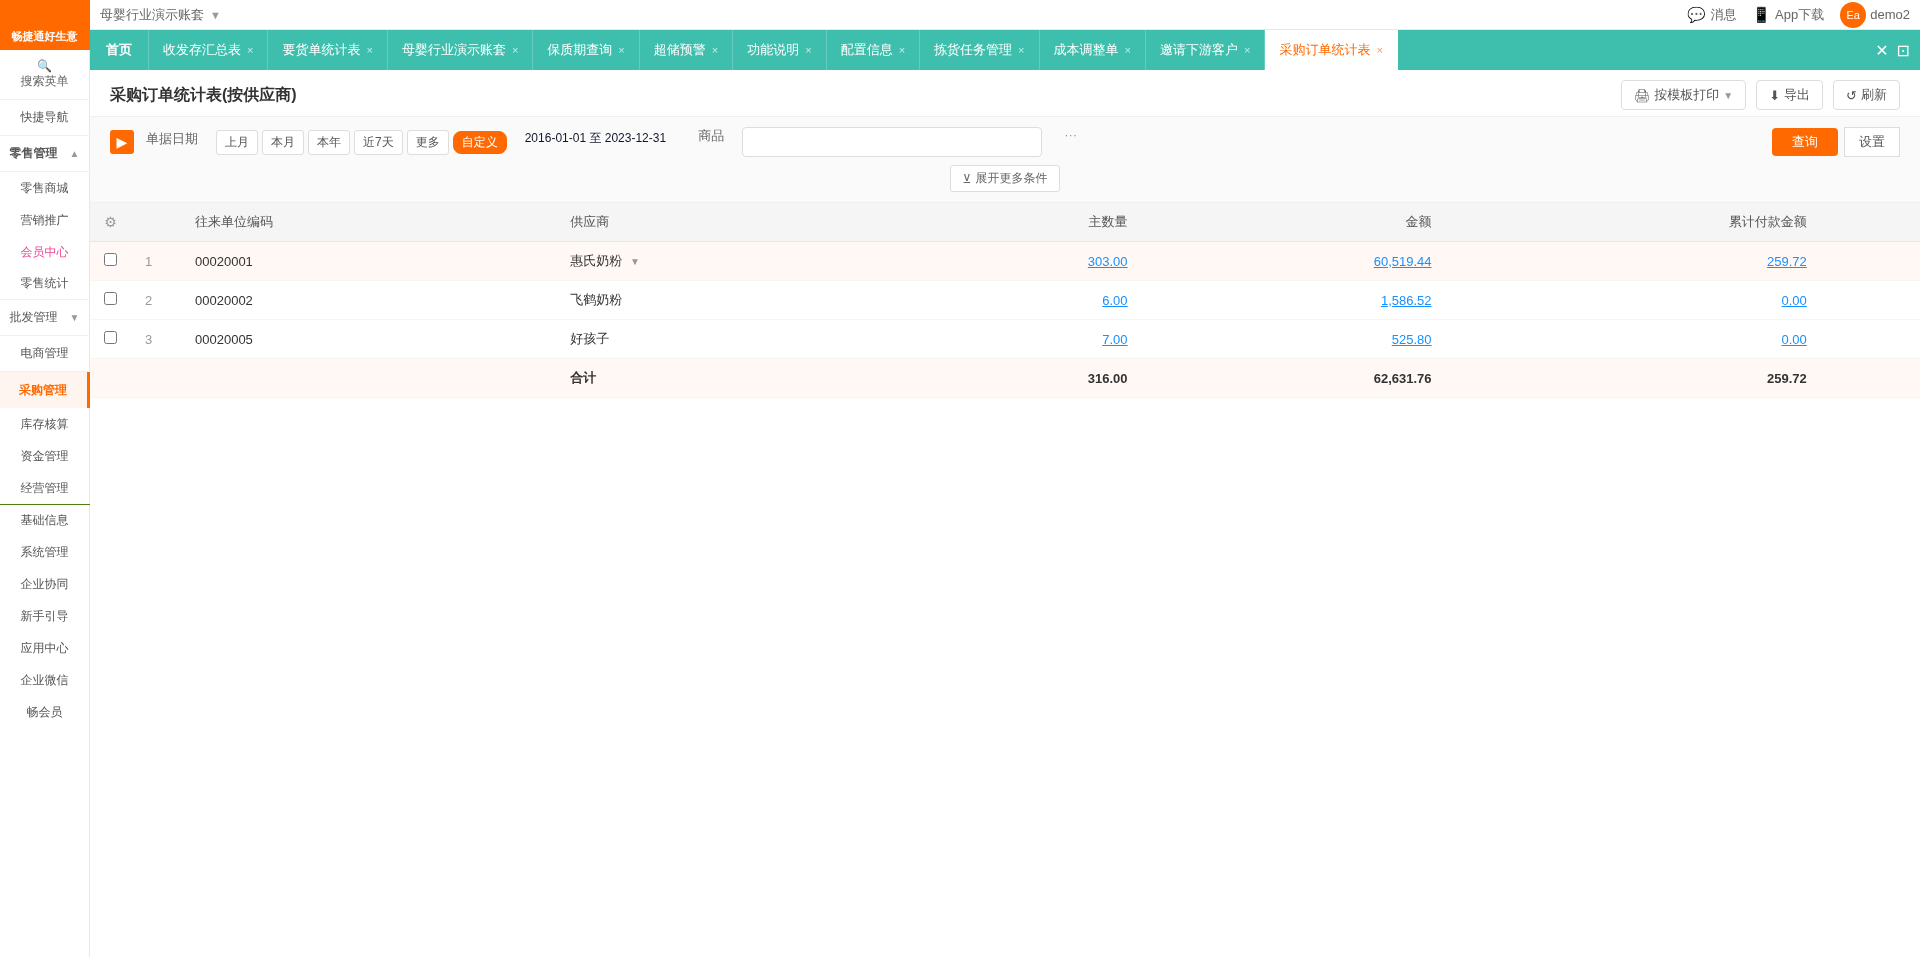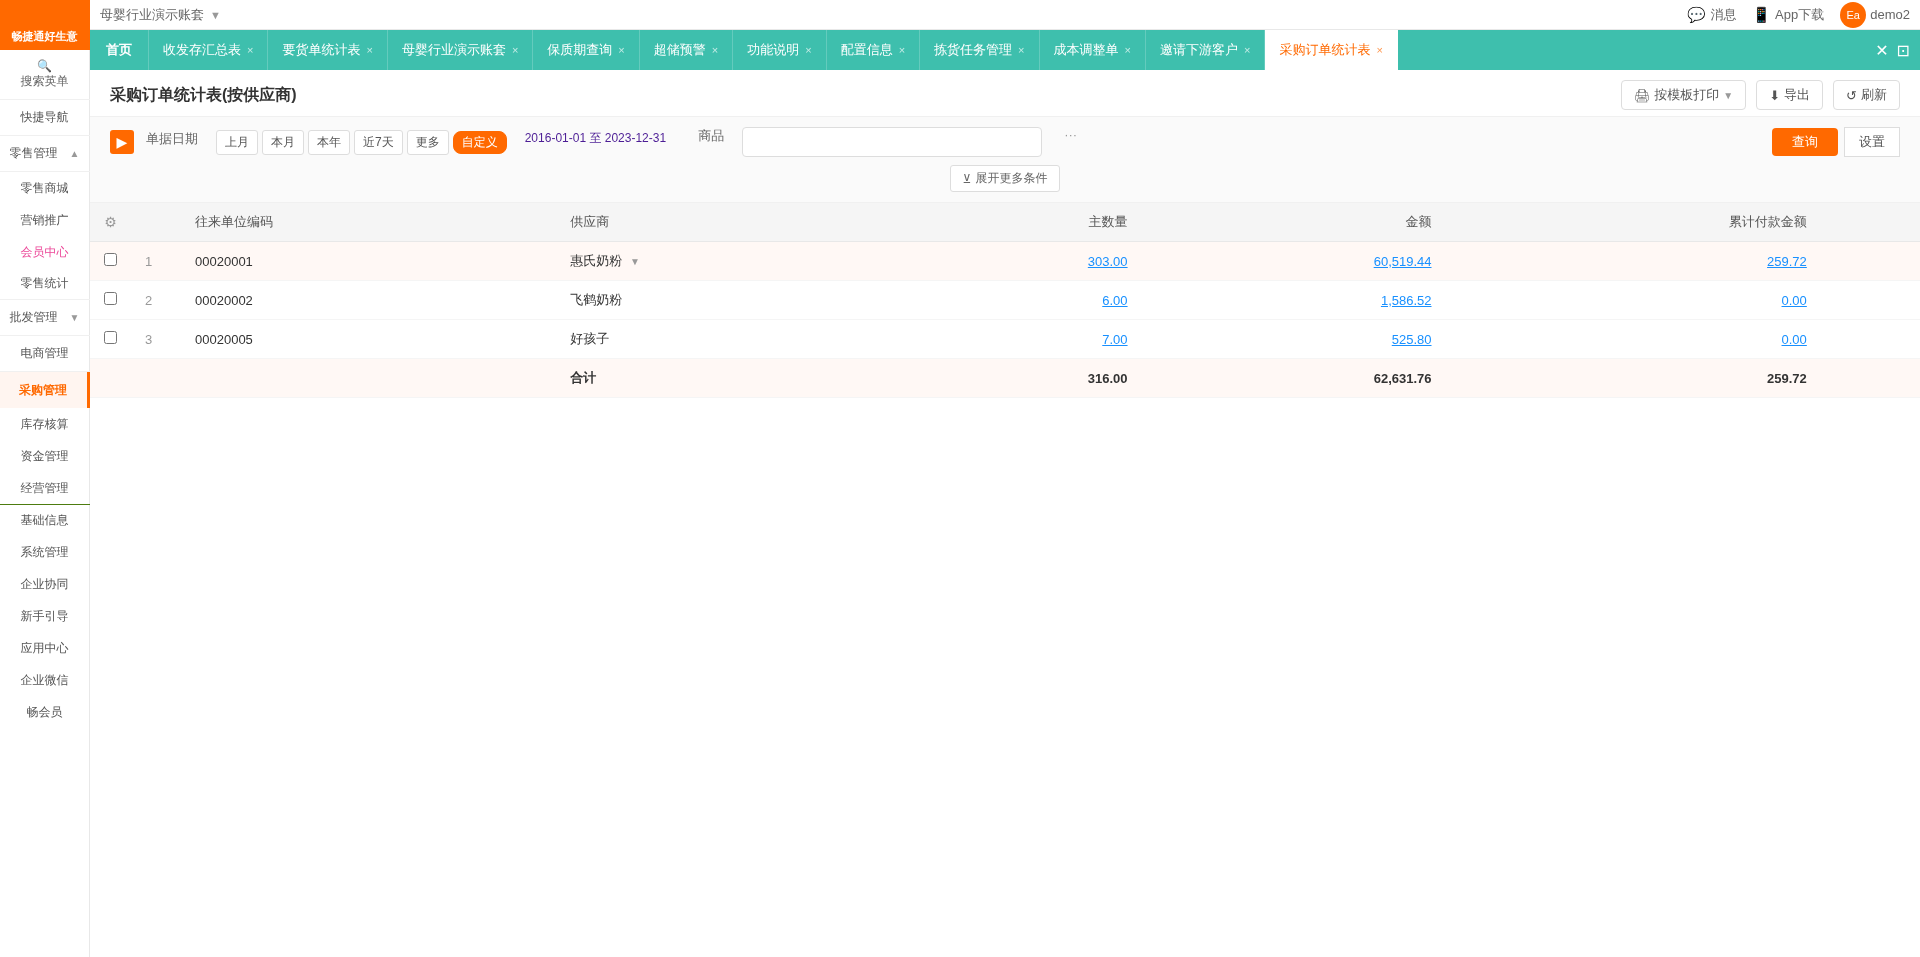--- a/index.html
+++ b/index.html
@@ -41,21 +41,21 @@
     .btn-export { display: flex; align-items: center; gap: 4px; padding: 5px 12px; border: 1px solid #ddd; border-radius: 4px; background: #fff; color: #555; cursor: pointer; font-size: 13px; }
     .btn-refresh { display: flex; align-items: center; gap: 4px; padding: 5px 12px; border: 1px solid #ddd; border-radius: 4px; background: #fff; color: #555; cursor: pointer; font-size: 13px; }
 
     
     .filter-bar { padding: 10px 20px; background: #fafafa; border-bottom: 1px solid #f0f0f0; flex-shrink: 0; }
     .filter-item { display: flex; gap: 18px; }
     .filter-label { color: #666; font-size: 13px; white-space: nowrap; }
     .filter-date-btns { display: flex; align-items: center; gap: 4px; }
     .date-btn { padding: 3px 8px; border: 1px solid #ddd; border-radius: 3px; background: #fff; color: #555; cursor: pointer; font-size: 12px; }
     .date-btn.custom { background: #ff6900; color: #fff; border-color: #ff6900; border-radius: 8px; padding: 2px 8px; }
-    .date-range { color: #4c1d95; font-size: 12px; }
+    .date-range { color: #0f172a; font-size: 12px; }
     .filter-select { height: 30px; padding: 0 28px 0 8px; border: 1px solid #ddd; border-radius: 4px; background: #fff; color: #555; font-size: 13px; min-width: 200px; cursor: pointer; appearance: none; }
     .filter-input { height: 30px; padding: 0 8px; border: 1px solid #ddd; border-radius: 4px; color: #555; font-size: 13px; min-width: 200px; }
     .select-wrapper { position: relative; display: inline-block; }
     .select-wrapper::after { content: '▼'; position: absolute; right: 8px; top: 50%; transform: translateY(-50%); color: #999; font-size: 10px; pointer-events: none; }
     .btn-search { padding: 5px 20px; background: #ff6900; color: #fff; border: none; border-radius: 4px; cursor: pointer; font-size: 13px; }
     .btn-settings { padding: 5px 14px; background: #fff; color: #555; border: 1px solid #ddd; border-radius: 0; cursor: pointer; font-size: 13px; }
     .expand-more { display: flex; align-items: center; justify-content: center; margin-top: 8px; }
     .expand-btn { display: flex; align-items: center; gap: 4px; color: #666; font-size: 12px; cursor: pointer; padding: 4px 12px; border: 1px solid #ddd; border-radius: 3px; background: #fff; }
 
     
@@ -94,21 +94,21 @@
   <div class="sidebar-search">
     <span>🔍</span>
     <span>搜索英单</span>
   </div>
 
   <div style="width:90px;height:36px;display:flex;flex-direction:column;align-items:center;justify-content:center;cursor:pointer;border-bottom:1px solid #f0f0f0;">
     <span style="font-size:12px;color:#555;">快捷导航</span>
   </div>
 
   <div style="width:90px;height:36px;display:flex;align-items:center;justify-content:space-between;padding:0 10px;cursor:pointer;border-bottom:1px solid #f0f0f0;">
-    <span style="font-size:12px;color:#555;">零售管理</span>
+    <span style="font-size:12px;color:#555;font-weight:bold;">零售管理</span>
     <span style="font-size:10px;color:#999;">▲</span>
   </div>
 
   <div style="width:90px;height:32px;display:flex;align-items:center;justify-content:center;cursor:pointer;">
     <span style="font-size:12px;color:#555;">零售商城</span>
   </div>
   <div style="width:90px;height:32px;display:flex;align-items:center;justify-content:center;cursor:pointer;">
     <span style="font-size:12px;color:#555;">营销推广</span>
   </div>
   <div style="width:90px;height:32px;display:flex;align-items:center;justify-content:center;cursor:pointer;">

